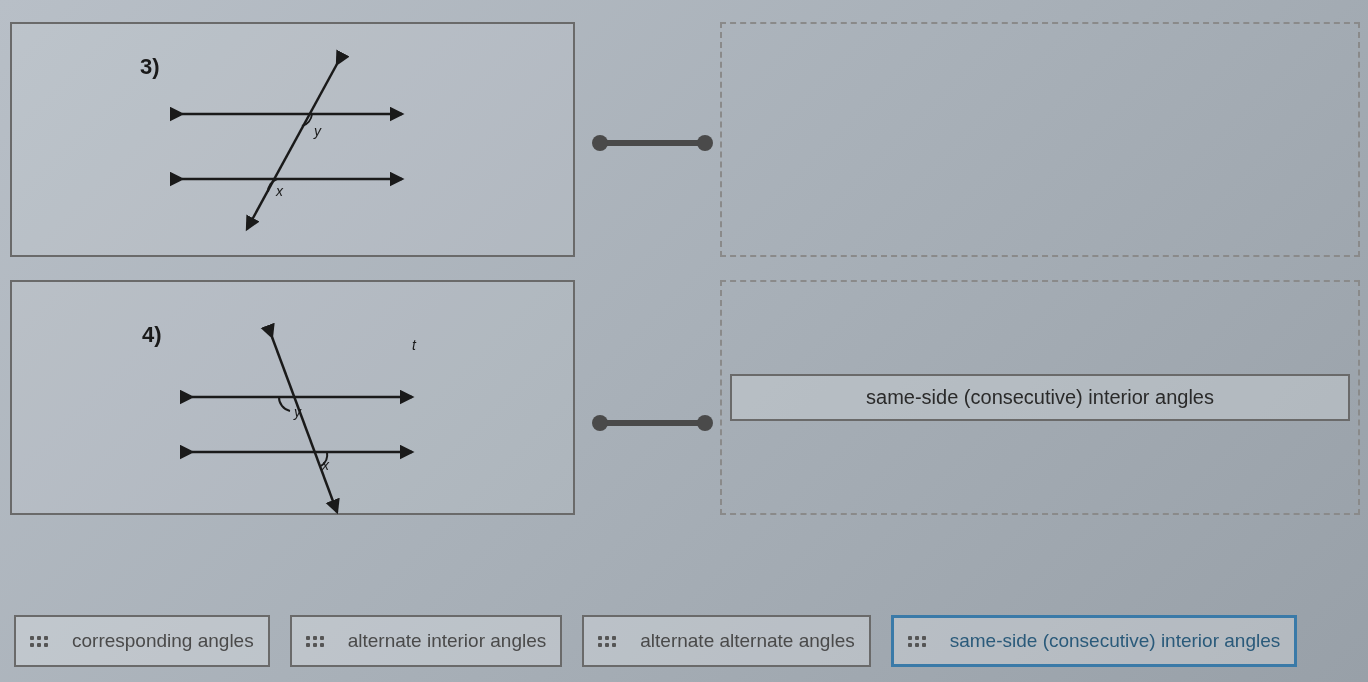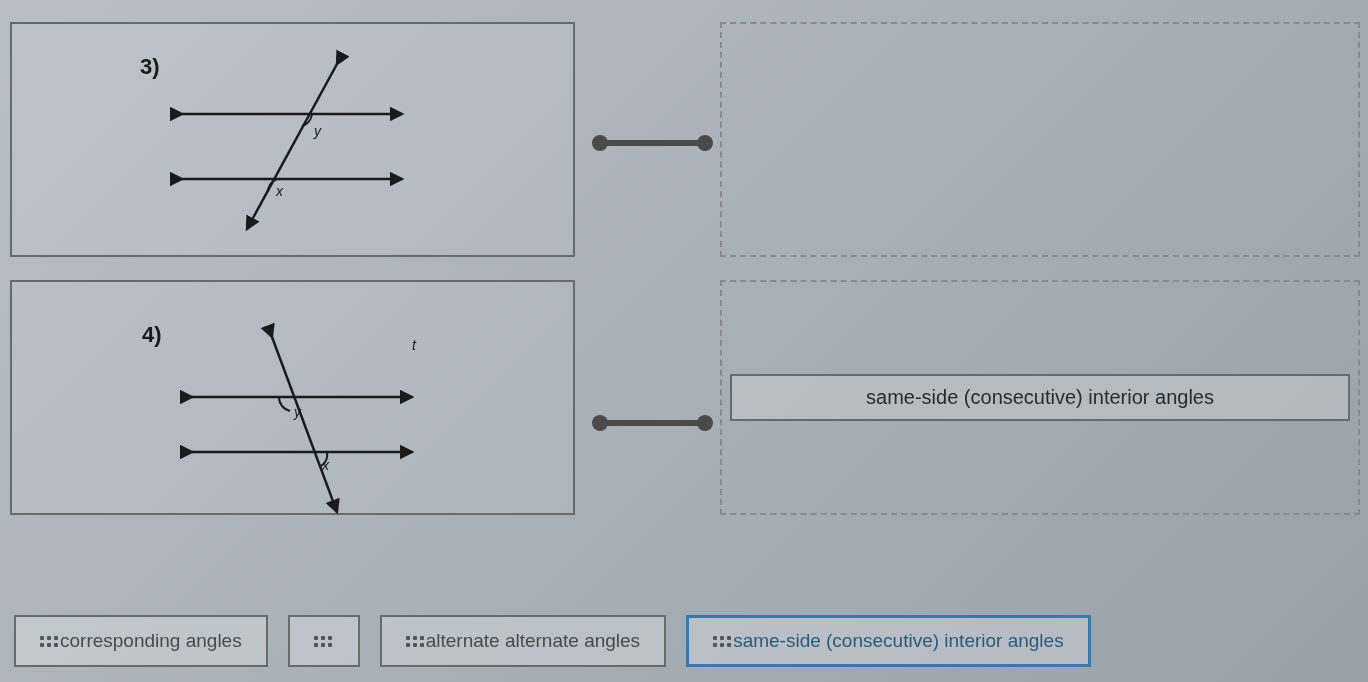--- a/index.html
+++ b/index.html
@@ -79,26 +79,26 @@
     position: absolute;
     bottom: 15px;
     left: 14px;
     right: 14px;
     display: flex;
     gap: 20px;
   }
   .chip {
     border: 2px solid #6a6a6a;
     background: rgba(230,232,235,0.35);
-    padding: 12px 24px;
+    padding: 12px 14px;
     font-size: 19px;
     color: #4a4a4a;
     display: flex;
     align-items: center;
-    gap: 0;
+    gap: 22px;
     cursor: move;
   }
   .chip.selected {
     border: 3px solid #3a7aa8;
     color: #2a5a7a;
   }
   .grip {
     display: inline-flex;
     flex-direction: column;
     gap: 3px;
@@ -190,20 +190,21 @@
           <span class="grip-dot"></span>
           <span class="grip-dot"></span>
           <span class="grip-dot"></span>
         </span>
       <span class="grip-row">
           <span class="grip-dot"></span>
           <span class="grip-dot"></span>
           <span class="grip-dot"></span>
         </span>
     </span>
+    <span>alternate interior angles</span>
   </div>
   <div class="chip">
     <span class="grip">
       <span class="grip-row">
           <span class="grip-dot"></span>
           <span class="grip-dot"></span>
           <span class="grip-dot"></span>
         </span>
       <span class="grip-row">
           <span class="grip-dot"></span>

